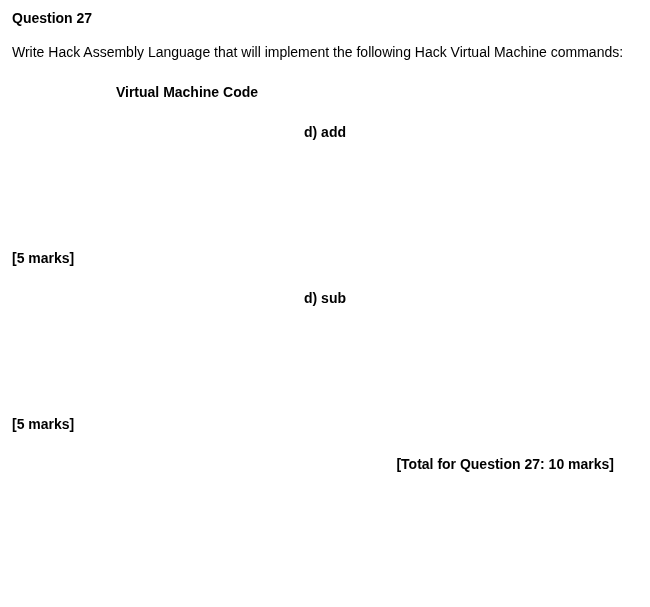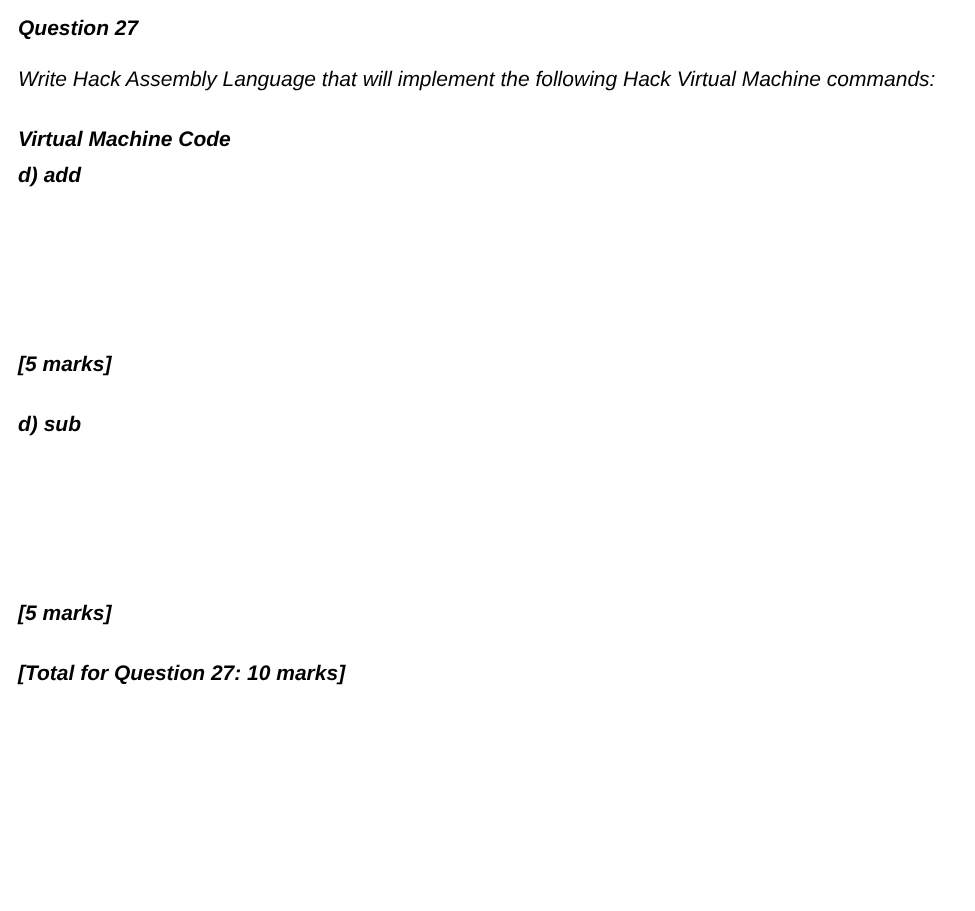--- a/index.html
+++ b/index.html
@@ -1,19 +1,18 @@
 <!DOCTYPE html>
 <html><head>
   <meta charset="utf-8">
   <style>
     * {
       margin: 0;
       padding: 0;
       box-sizing: border-box;
-      font-style: italic;
     }
     body {
       width: 650px;
       height: 607px;
       background: #ffffff;
       font-family: Arial, sans-serif;
       font-size: 14px;
       color: #000000;
       padding: 10px 12px;
     }
@@ -21,44 +20,47 @@
       font-weight: bold;
       font-size: 14px;
       margin-bottom: 18px;
     }
     .instruction {
       font-size: 14px;
       margin-bottom: 24px;
     }
     .columns {
       display: flex;
-      margin-bottom: 8px;
+      margin-bottom: 24px;
+      text-align: center;
     }
     .col-left {
       flex: 0 0 350px;
       font-weight: bold;
       font-size: 14px;
     }
     .col-right {
       flex: 1;
       font-weight: bold;
       font-size: 14px;
     }
     .part-label {
       font-weight: bold;
       font-size: 14px;
       margin-bottom: 110px;
+      text-align: center;
     }
     .marks {
       font-weight: bold;
       font-size: 14px;
       padding-right: 24px;
       margin-bottom: 24px;
     }
     .total-marks {
+      text-align: right;
       font-weight: bold;
       font-size: 14px;
       padding-right: 24px;
     }
   </style>
 </head>
 <body>
 
 <div class="question-title">Question 27</div>
 

